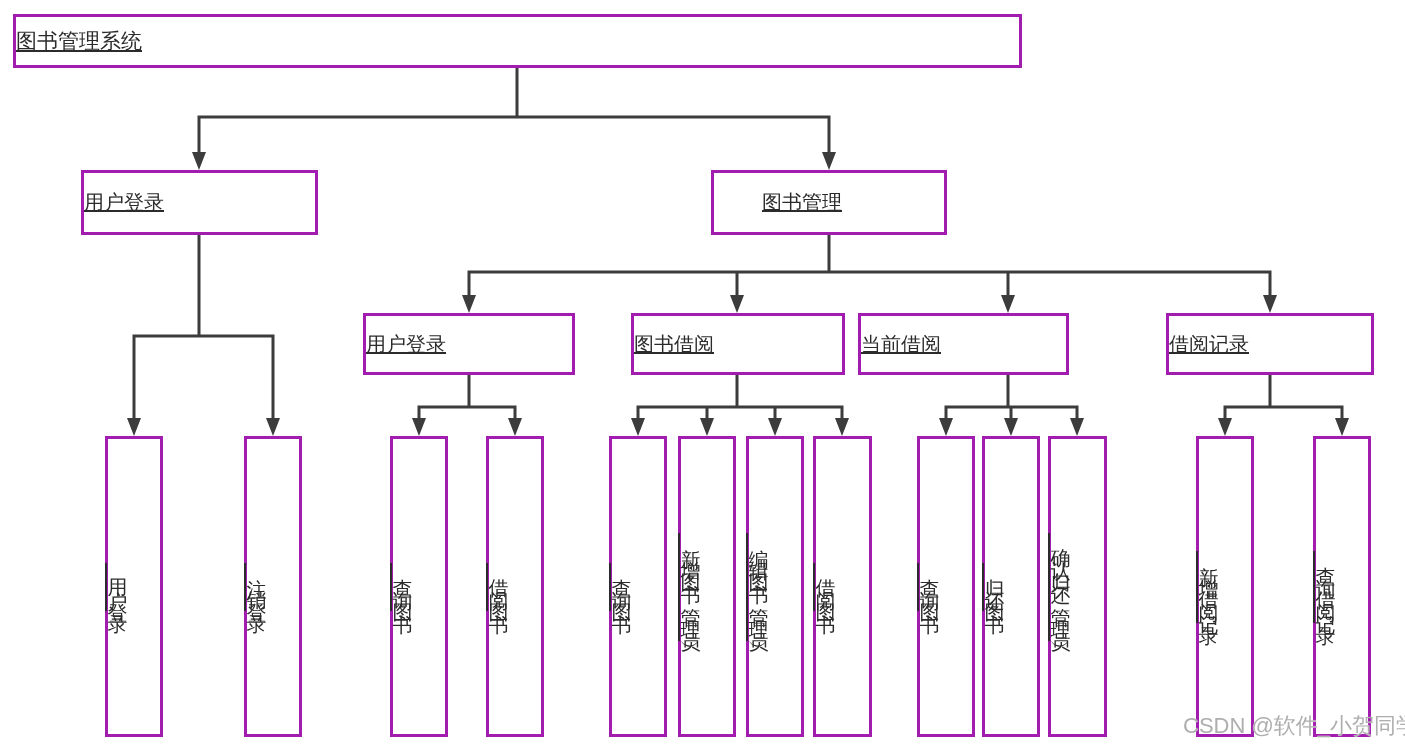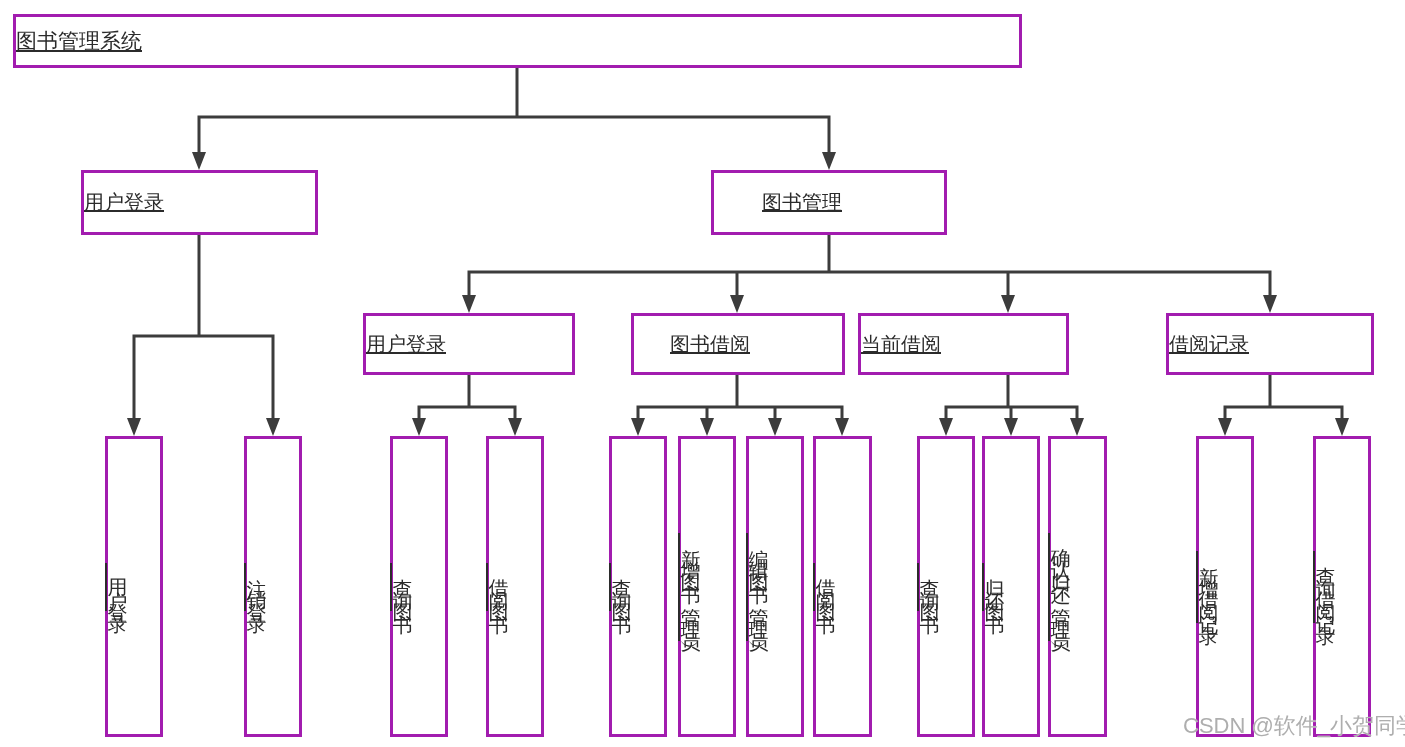--- a/index.html
+++ b/index.html
@@ -95,21 +95,21 @@
   <div class="node lvl2" style="left:81px;top:170px;width:237px;height:65px;">
     <span>用户登录</span>
   </div>
   <div class="node lvl2" style="left:711px;top:170px;width:236px;height:65px;padding-left:48px;">
     <span>图书管理</span>
   </div>
 
   <div class="node lvl3" style="left:363px;top:313px;width:212px;height:62px;">
     <span>用户登录</span>
   </div>
-  <div class="node lvl3" style="left:631px;top:313px;width:214px;height:62px;padding-left:36px;">
+  <div class="node lvl3" style="left:631px;top:313px;width:214px;height:62px;">
     <span>图书借阅</span>
   </div>
   <div class="node lvl3" style="left:858px;top:313px;width:211px;height:62px;">
     <span>当前借阅</span>
   </div>
   <div class="node lvl3" style="left:1166px;top:313px;width:208px;height:62px;">
     <span>借阅记录</span>
   </div>
 
   <div class="node leaf" style="left:105px;top:436px;width:58px;height:301px;">

